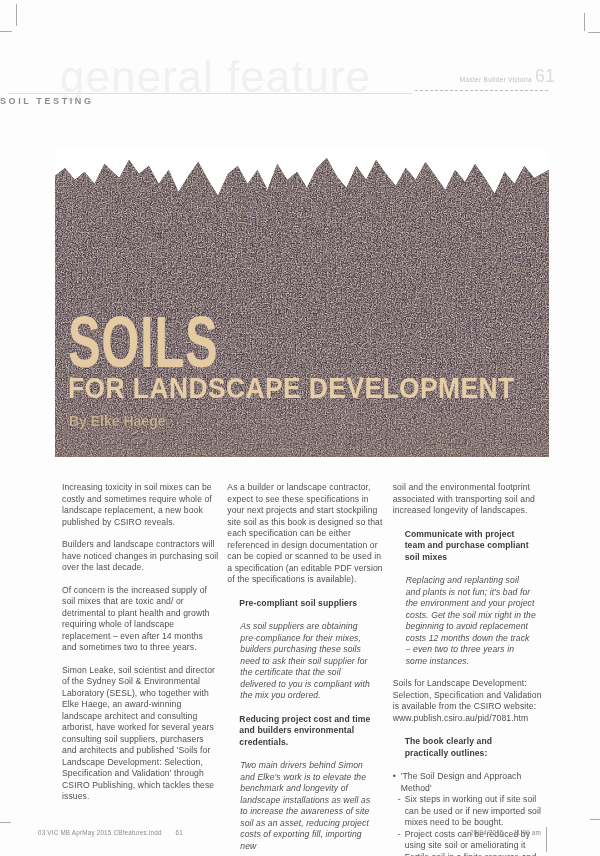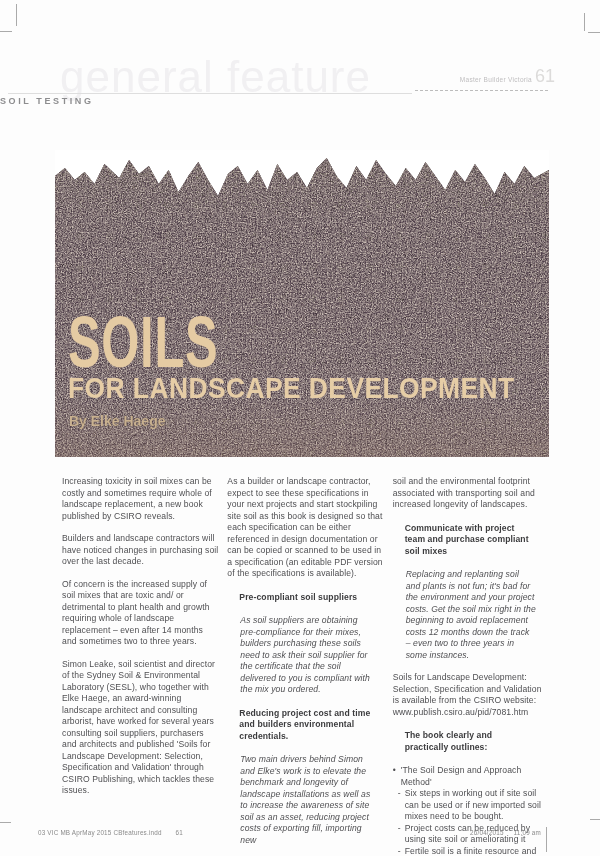--- a/index.html
+++ b/index.html
@@ -57,21 +57,21 @@
   .hero-sub{position:absolute;left:13px;top:223px;font-size:30px;font-weight:bold;
     line-height:1;color:#e6cda6;transform:scaleX(.88);transform-origin:0 0;
     letter-spacing:.5px;white-space:nowrap;}
   .hero-byline{position:absolute;left:14px;top:263px;font-size:14px;font-weight:bold;
     color:#c9b190;text-shadow:0 0 1px rgba(40,30,34,.8);}
 
   
   .article{position:absolute;left:62px;top:476px;width:487px;display:flex;gap:9px;
     font-size:8.6px;line-height:11.5px;color:#4f4f52;letter-spacing:.1px;}
   .col{flex:1;min-width:0;}
-  .blk{margin:0 0 11px;}
+  .blk{margin:6px 0 11px;}
   .blk.h{font-weight:bold;color:#3c3c3e;margin:12px;}
   .blk.p-tight{margin:0 13px 11px;font-style:italic;}
   .blk.bullet{margin:0;display:flex;}
   .blk.bullet .mk{flex:none;width:8px;}
   .blk.dash{margin:0;display:flex;padding-left:5px;}
   .blk.dash .mk{flex:none;width:7px;}
 
   
   .footer-left{position:absolute;left:38px;top:829px;font-size:6.3px;color:#8a8a8a;
     display:flex;gap:14px;letter-spacing:.2px;}

